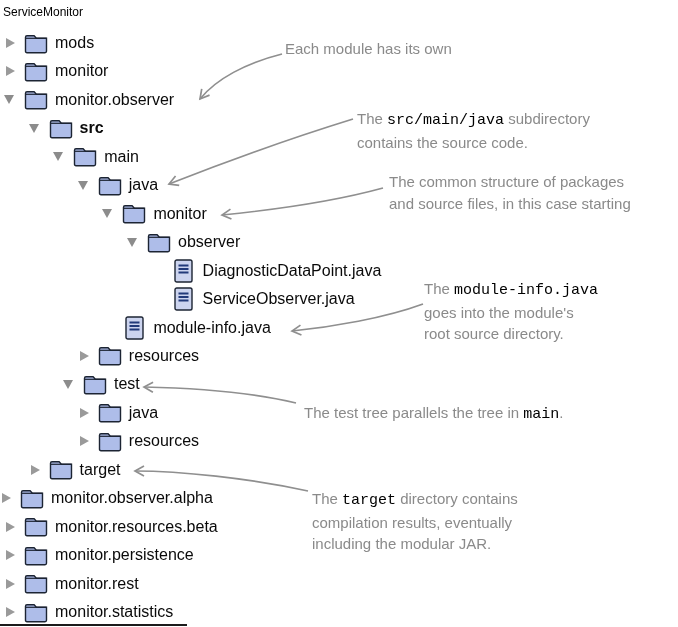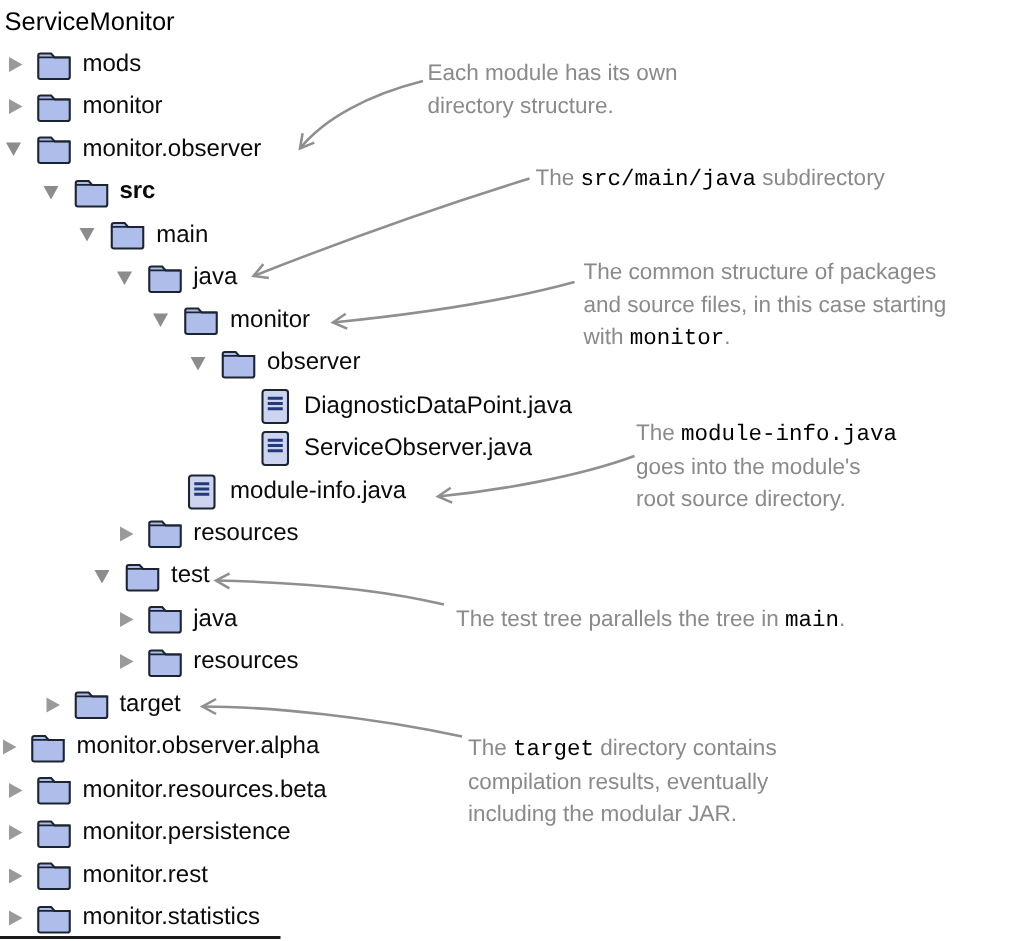--- a/index.html
+++ b/index.html
@@ -5,21 +5,21 @@
   html,body{margin:0;padding:0;background:#ffffff;}
   .stage{
     position:relative;
     width:678px;height:627px;
     background:#ffffff;
     overflow:hidden;
     font-family:"Liberation Sans", sans-serif;
   }
   .page-title{
     position:absolute;left:3px;top:5px;
-    font-size:17px;color:#000000;
+    font-size:12px;color:#000000;
   }
   .tree-row{
     position:absolute;left:0;height:28px;
     display:flex;align-items:center;
     white-space:nowrap;
   }
   .exp{width:15px;flex:0 0 15px;display:flex;align-items:center;justify-content:flex-start;height:100%;}
   .tri-r{width:0;height:0;border-left:9px solid #9a9a9a;border-top:5px solid transparent;border-bottom:5px solid transparent;margin-left:2px;}
   .tri-d{width:0;height:0;border-top:9px solid #8c8c8c;border-left:5px solid transparent;border-right:5px solid transparent;margin-left:0;}
   .ticon{width:24px;flex:0 0 24px;display:flex;align-items:center;justify-content:center;margin:0 7px 0 5px;}
@@ -288,29 +288,28 @@
             <path d="M1.5 5.3 H22.5" stroke="#1c2433" stroke-width="1.2" fill="none"></path>
           </svg>
         </div>
         <span class="tlabel">monitor.statistics</span>
       </div>
     </div>
 
   <div id="annotations">
       <div class="ann" style="left: 285px; top: 38px;">
         <div><span>Each module has its own</span></div>
-        <div><span>directory structure.</span></div>
       </div>
       <div class="ann" style="left: 357px; top: 108px;">
         <div><span>The </span><span class="mono">src/main/java</span><span> subdirectory</span></div>
+        <div><span>contains the source code.</span></div>
       </div>
       <div class="ann" style="left: 389px; top: 171px;">
         <div><span>The common structure of packages</span></div>
         <div><span>and source files, in this case starting</span></div>
-        <div><span>with </span><span class="mono">monitor</span><span>.</span></div>
       </div>
       <div class="ann" style="left: 424px; top: 278px;">
         <div><span>The </span><span class="mono">module-info.java</span></div>
         <div><span>goes into the module's</span></div>
         <div><span>root source directory.</span></div>
       </div>
       <div class="ann" style="left: 304px; top: 402px; text-align: right;">
         <div><span>The test tree parallels the tree in </span><span class="mono">main</span><span>.</span></div>
       </div>
       <div class="ann" style="left: 312px; top: 488px;">

